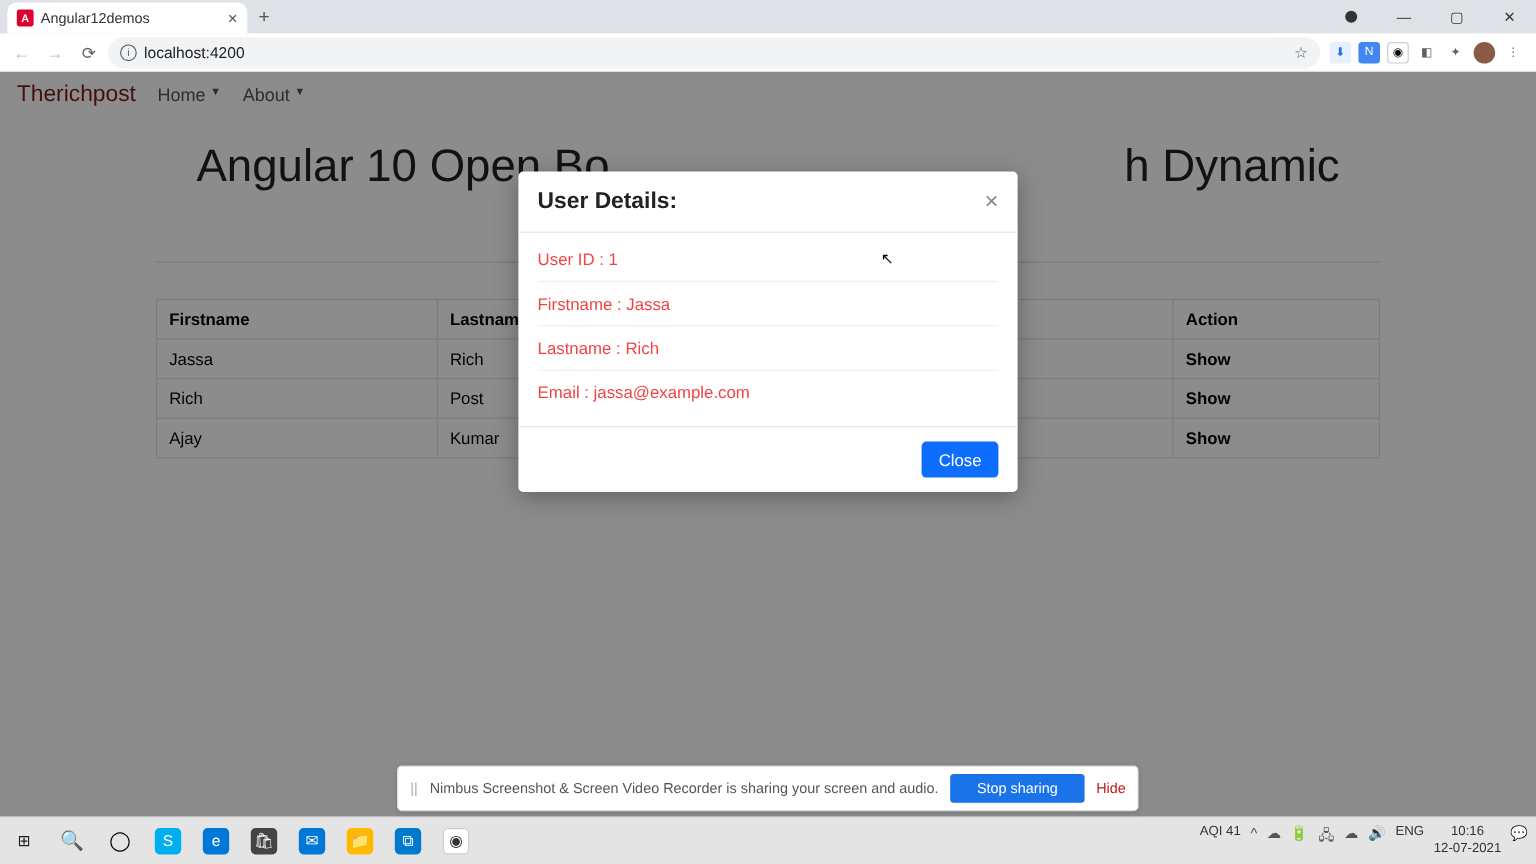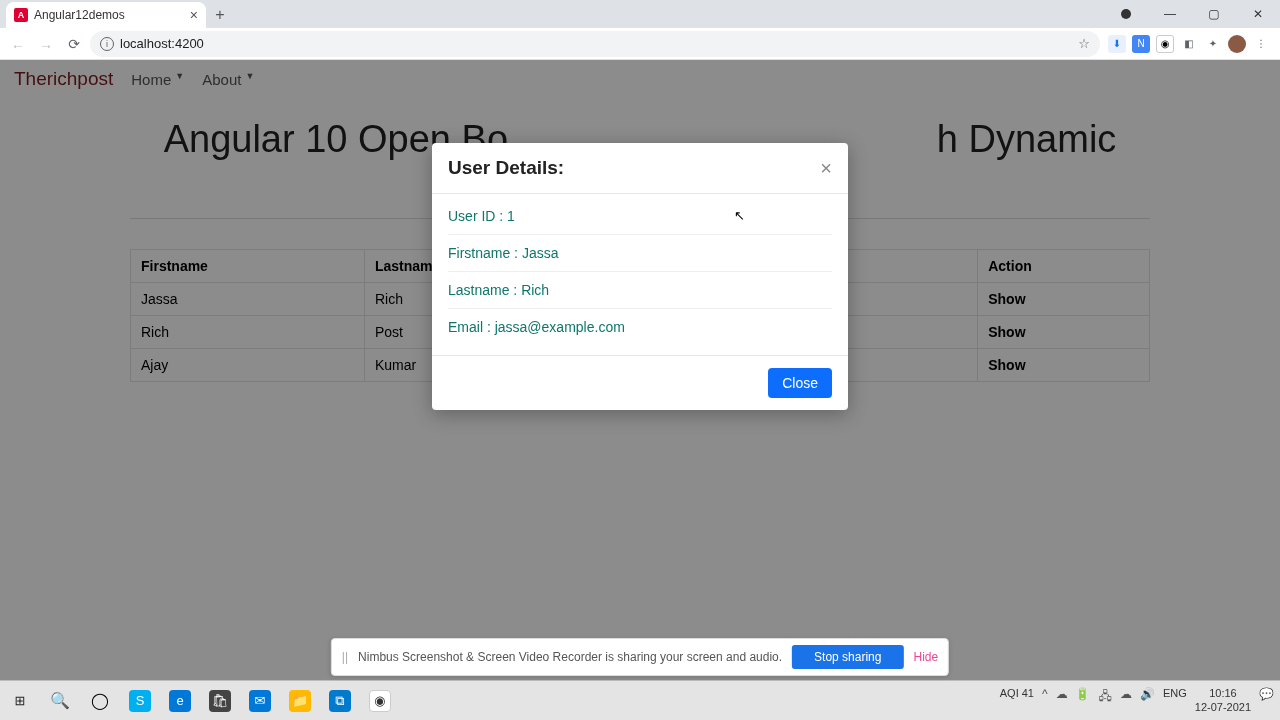--- a/index.html
+++ b/index.html
@@ -114,40 +114,40 @@
     box-shadow:0 4px 20px rgba(0,0,0,.3);
     z-index:20;
   }
   .modal-header{
     display:flex;align-items:center;justify-content:space-between;
     padding:14px 16px;border-bottom:1px solid #e5e5e5;
   }
   .modal-title{font-size:19px;font-weight:700;color:#222;}
   .modal-close{font-size:20px;color:#888;cursor:pointer;line-height:1;}
   .modal-body{padding:4px 16px 10px;}
-  .modal-body .row{padding:10px 0;border-bottom:1px solid #eee;font-size:14px;color:#0f766e;}
+  .modal-body .row{padding:10px 0;border-bottom:1px solid #eee;font-size:14px;color:#ef4444;}
   .modal-body .row:last-child{border-bottom:none;}
   .modal-footer{padding:12px 16px;border-top:1px solid #e5e5e5;display:flex;justify-content:flex-end;}
   .btn-primary{
     background:#0d6efd;color:#fff;border:none;padding:7px 14px;border-radius:4px;font-size:14px;cursor:pointer;
   }
   .cursor-fake{
     position:absolute;left:734px;top:148px;z-index:30;font-size:13px;color:#000;pointer-events:none;
   }
   
   .sharebar{
     position:absolute;left:50%;bottom:44px;transform:translateX(-50%);
     display:flex;align-items:center;gap:10px;
     background:#fff;border:1px solid #ddd;border-radius:4px;
     padding:6px 10px;font-size:12px;color:#555;
     box-shadow:0 1px 4px rgba(0,0,0,.15);
     z-index:50;
   }
   .sharebar .stopbtn{background:#1a73e8;color:#fff;border:none;padding:5px 22px;border-radius:3px;font-size:12px;cursor:pointer;}
-  .sharebar .hidebtn{color:#ec4899;cursor:pointer;}
+  .sharebar .hidebtn{color:#b91c1c;cursor:pointer;}
   
   .taskbar{
     position:absolute;bottom:0;left:0;right:0;height:40px;
     background:#e4e4e4;border-top:1px solid #bbb;
     display:flex;align-items:center;
   }
   .taskbar .tb-left{display:flex;align-items:center;height:100%;}
   .taskbar .tb-item{width:40px;height:40px;display:flex;align-items:center;justify-content:center;font-size:16px;cursor:pointer;}
   .taskbar .tb-right{margin-left:auto;display:flex;gap:8px;padding-right:6px;font-size:11px;color:#333;}
   .tray-icons{display:flex;gap:6px;font-size:12px;color:#555;}

